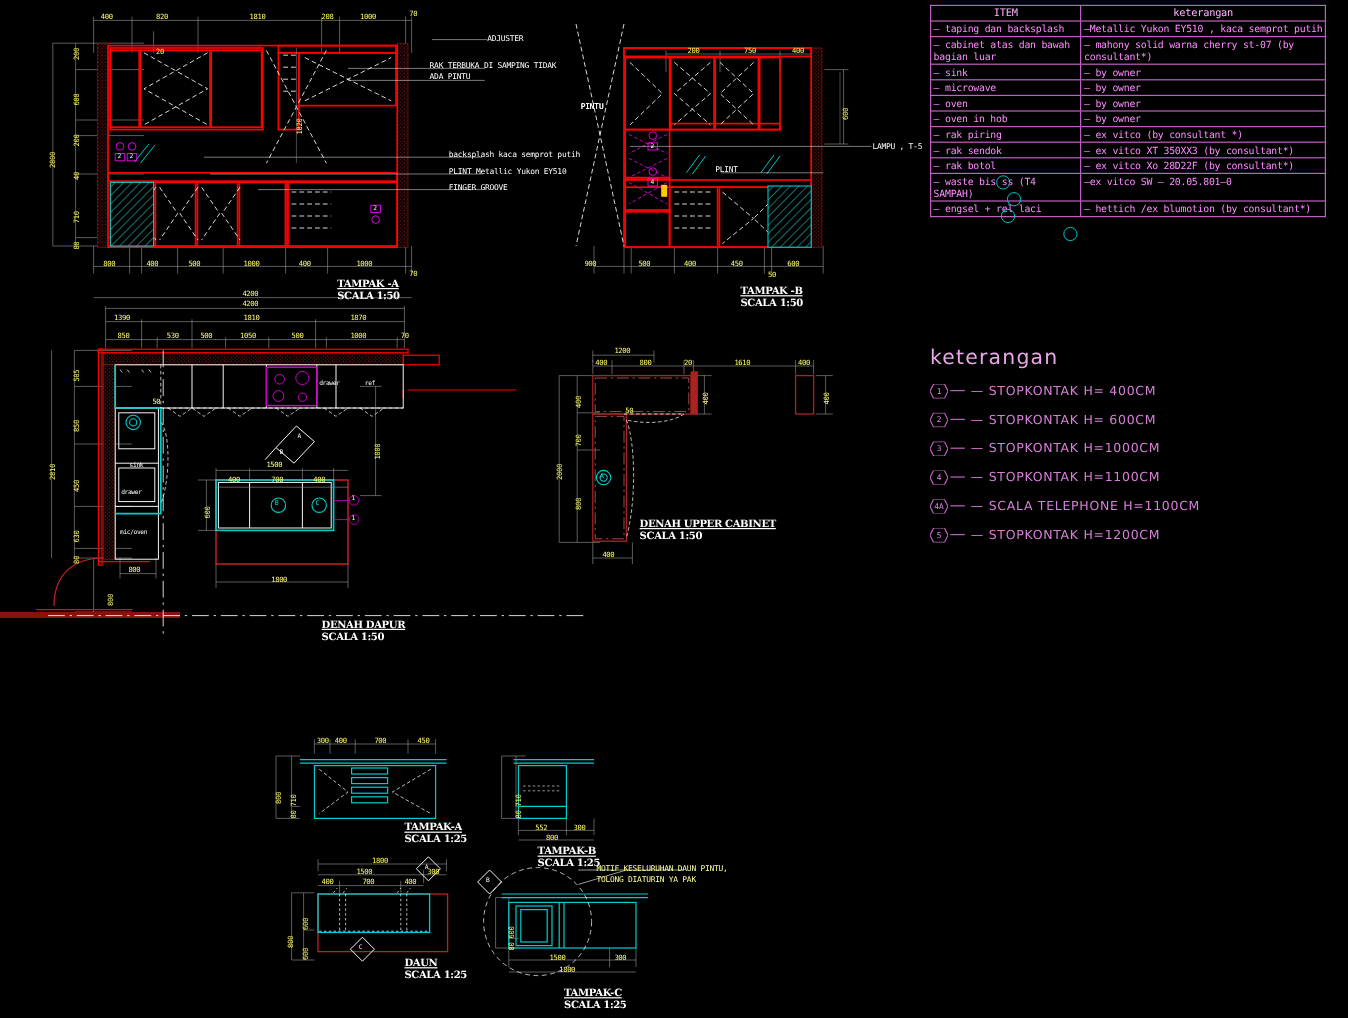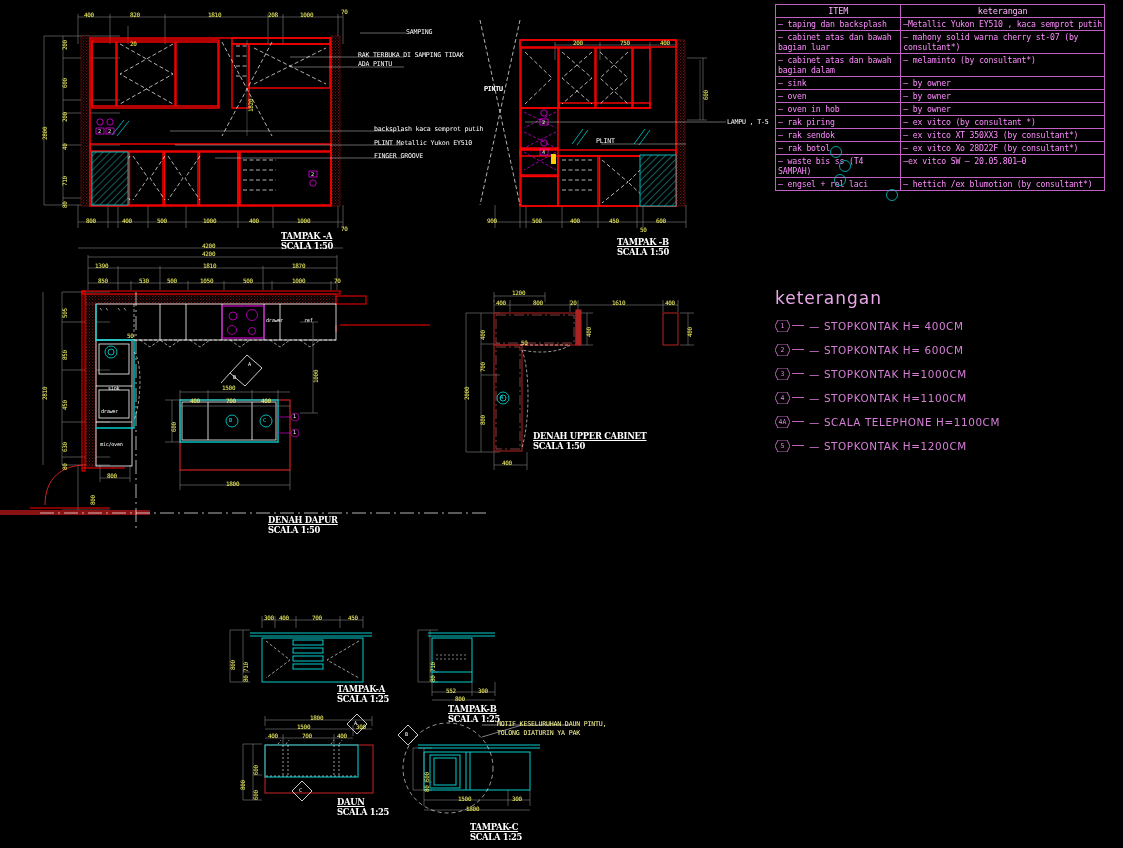--- a/index.html
+++ b/index.html
@@ -603,25 +603,25 @@
   <tbody>
     <tr>
       <td class="k">— taping dan backsplash</td>
       <td class="ovf">—Metallic Yukon EY510 , kaca semprot putih</td>
     </tr>
     <tr>
       <td class="k">— cabinet atas dan bawah bagian luar</td>
       <td>— mahony solid warna cherry st-07 (by consultant*)</td>
     </tr>
     <tr>
-      <td class="k">— cabinet atas dan bawah bagian dalam</td>
-      <td>— melaminto (by consultant*)</td>
-    </tr>
-    <tr>
       <td class="k">— sink</td>
+      <td>— by owner</td>
+    </tr>
+    <tr>
+      <td class="k">— microwave</td>
       <td>— by owner</td>
     </tr>
     <tr>
       <td class="k">— oven</td>
       <td>— by owner</td>
     </tr>
     <tr>
       <td class="k">— oven in hob</td>
       <td>— by owner</td>
     </tr>
@@ -746,21 +746,21 @@
 
 <div class="lbl dim" style="left:86px;top:218px">800</div>
 <div class="lbl dim" style="left:122px;top:218px">400</div>
 <div class="lbl dim" style="left:157px;top:218px">500</div>
 <div class="lbl dim" style="left:203px;top:218px">1000</div>
 <div class="lbl dim" style="left:249px;top:218px">400</div>
 <div class="lbl dim" style="left:297px;top:218px">1000</div>
 <div class="lbl dim" style="left:341px;top:226px">70</div>
 <div class="lbl dim" style="left:202px;top:243px">4200</div>
 
-<div class="lbl note" style="left:406px;top:29px">SAMPING</div>
+<div class="lbl note" style="left:406px;top:29px">ADJUSTER</div>
 <div class="lbl note" style="left:358px;top:52px">RAK TERBUKA DI SAMPING TIDAK</div>
 <div class="lbl note" style="left:358px;top:61px">ADA PINTU</div>
 <div class="lbl note" style="left:374px;top:126px">backsplash kaca semprot putih</div>
 <div class="lbl note" style="left:374px;top:140px">PLINT Metallic Yukon EY510</div>
 <div class="lbl note" style="left:374px;top:153px">FINGER GROOVE</div>
 <div class="lbl note" style="left:484px;top:86px">PINTU</div>
 
 <div class="lbl ttl" style="left:281px;top:232px">
   <u>TAMPAK -A</u><br>
   <span>SCALA 1:50</span>

